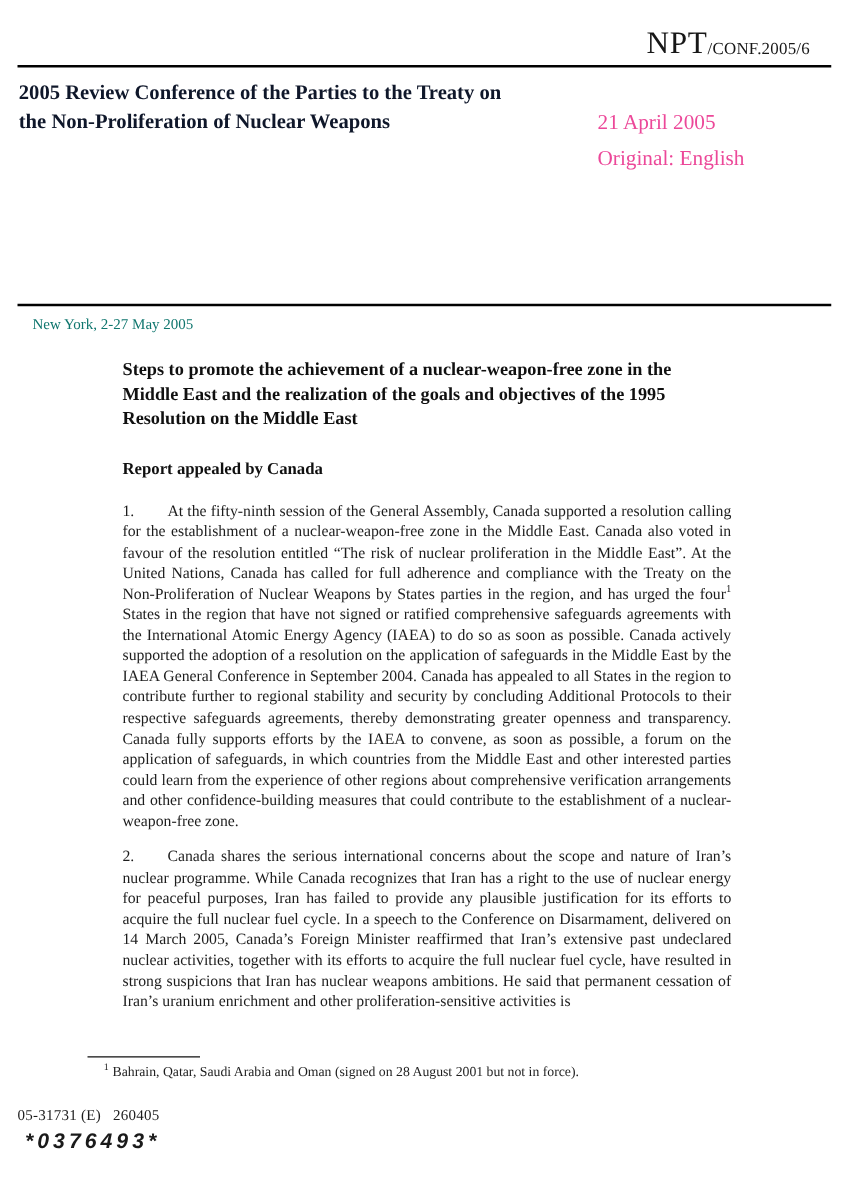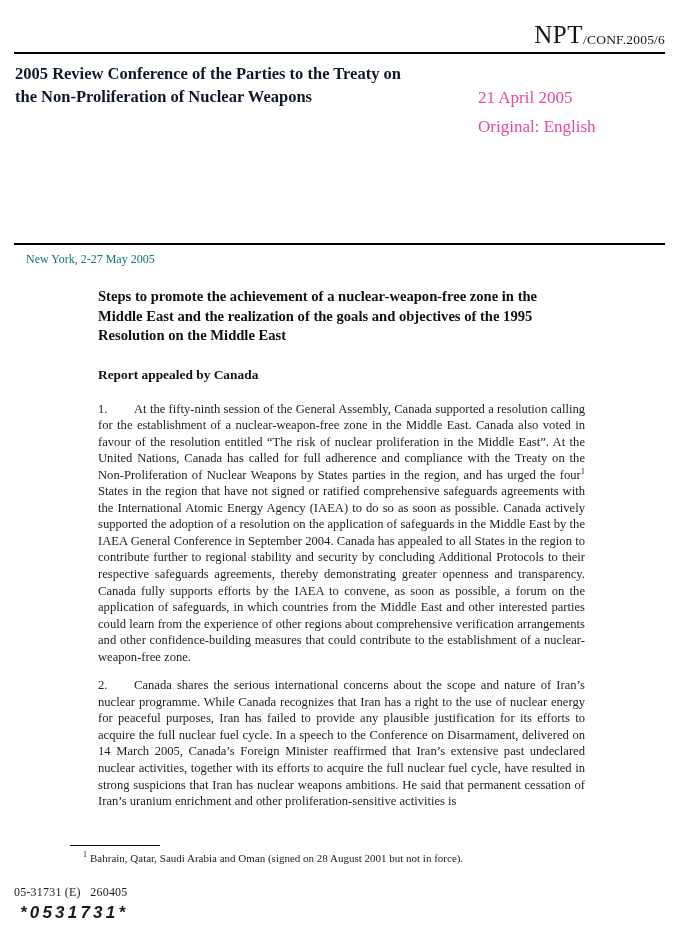--- a/index.html
+++ b/index.html
@@ -19,21 +19,21 @@
   .page {
     position: absolute;
     inset: 0;
     width: 680px;
     height: 948px;
   }
 
   
   .masthead-symbol {
     position: absolute;
-    right: 15px;
+    right: 32px;
     top: 22px;
     text-align: right;
     white-space: nowrap;
     line-height: 1;
   }
   .symbol-main {
     font-family: "Liberation Serif", "DejaVu Serif", serif;
     font-size: 25px;
     letter-spacing: 0.5px;
     color: #171717;
@@ -228,15 +228,15 @@
     </p>
 
   </div>
 
   <div class="footnote-rule"></div>
   <div class="footnote">
     <sup>1</sup><span>Bahrain, Qatar, Saudi Arabia and Oman (signed on 28 August 2001 but not in force).</span>
   </div>
 
   <div class="job-number">05-31731 (E)   260405</div>
-  <div class="barcode-text">*0531731*</div>
+  <div class="barcode-text">*0376493*</div>
 
 </div>
 
 </body></html>

